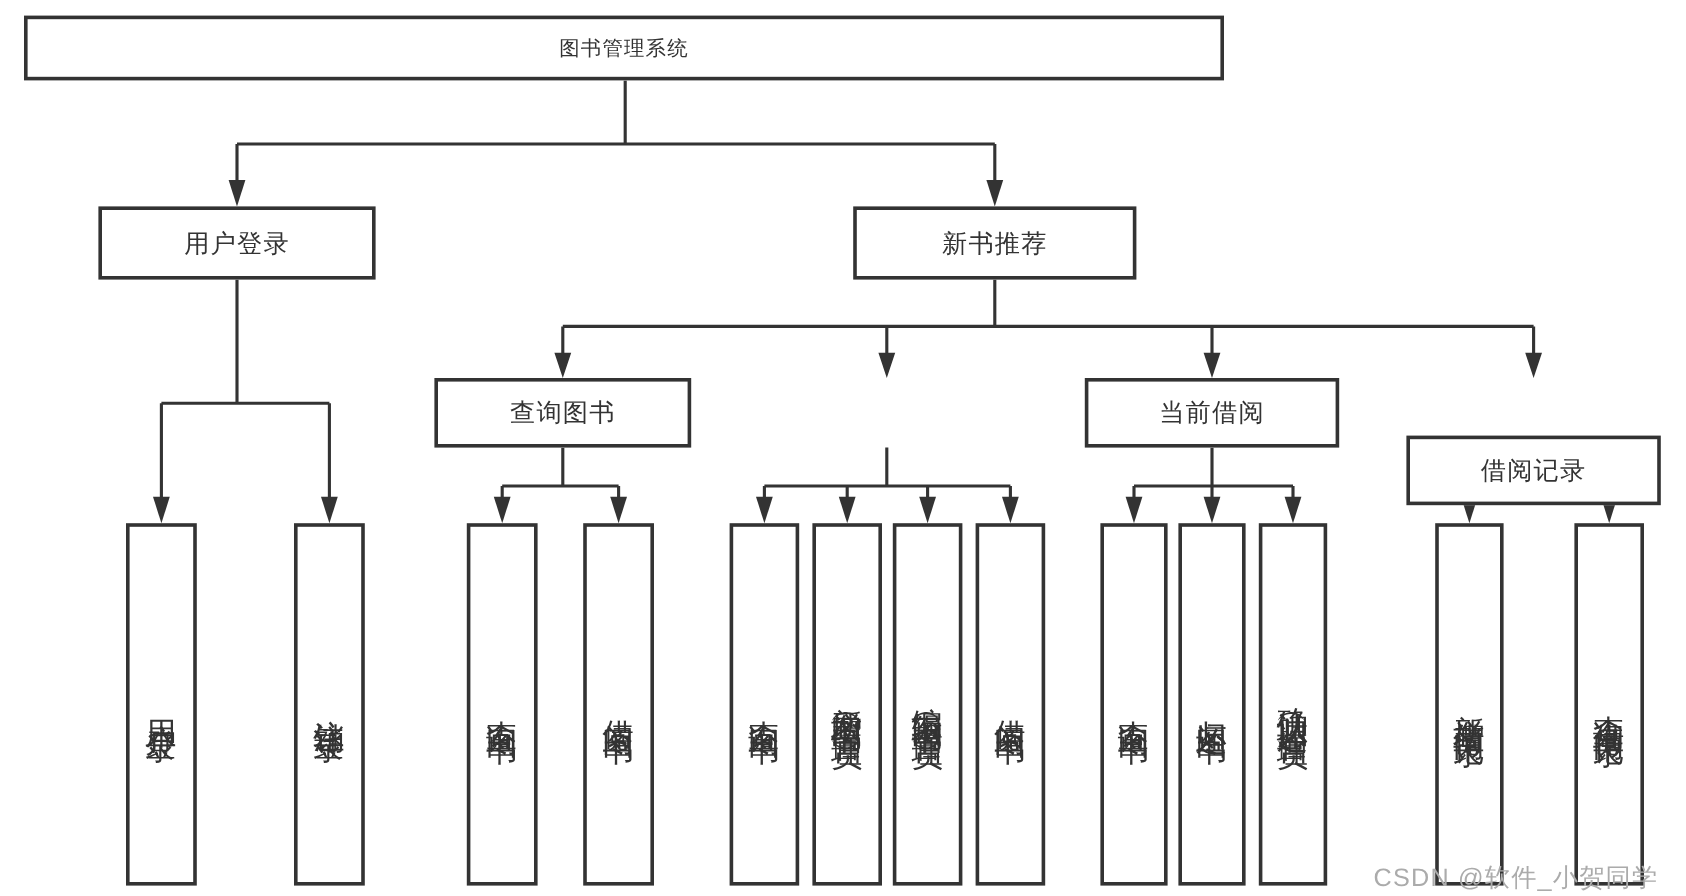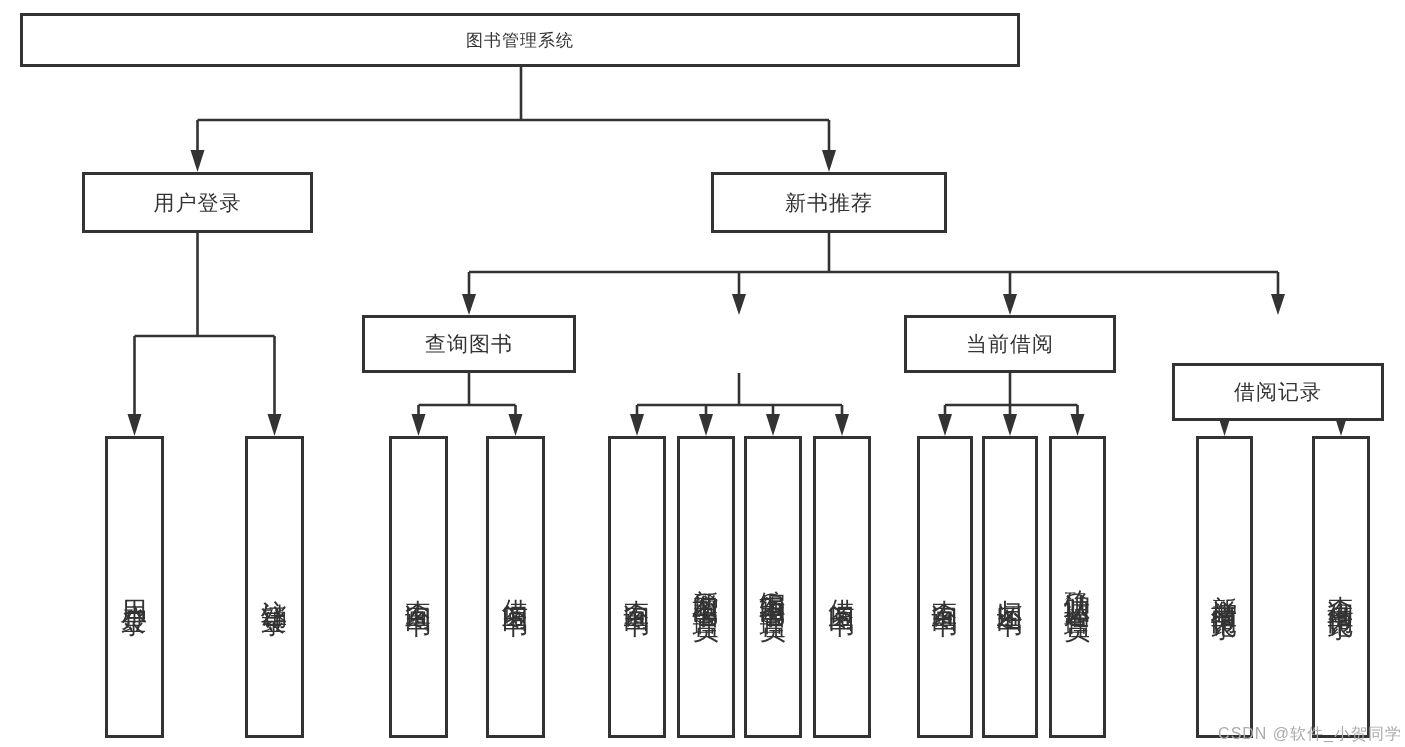--- a/index.html
+++ b/index.html
@@ -28,23 +28,23 @@
     text-orientation: mixed;
     font-size: 26px;
     letter-spacing: 4px;
     line-height: 1;
     top: 436px;
     height: 302px;
   }
 
   .watermark {
     position: absolute;
-    right: 3px;
+    right: 23px;
     bottom: 2px;
-    font-size: 16px;
+    font-size: 21px;
     color: #ababab;
     letter-spacing: 1px;
     white-space: nowrap;
   }
 </style>
 </head>
 <body>
 
 <div class="canvas">
 

